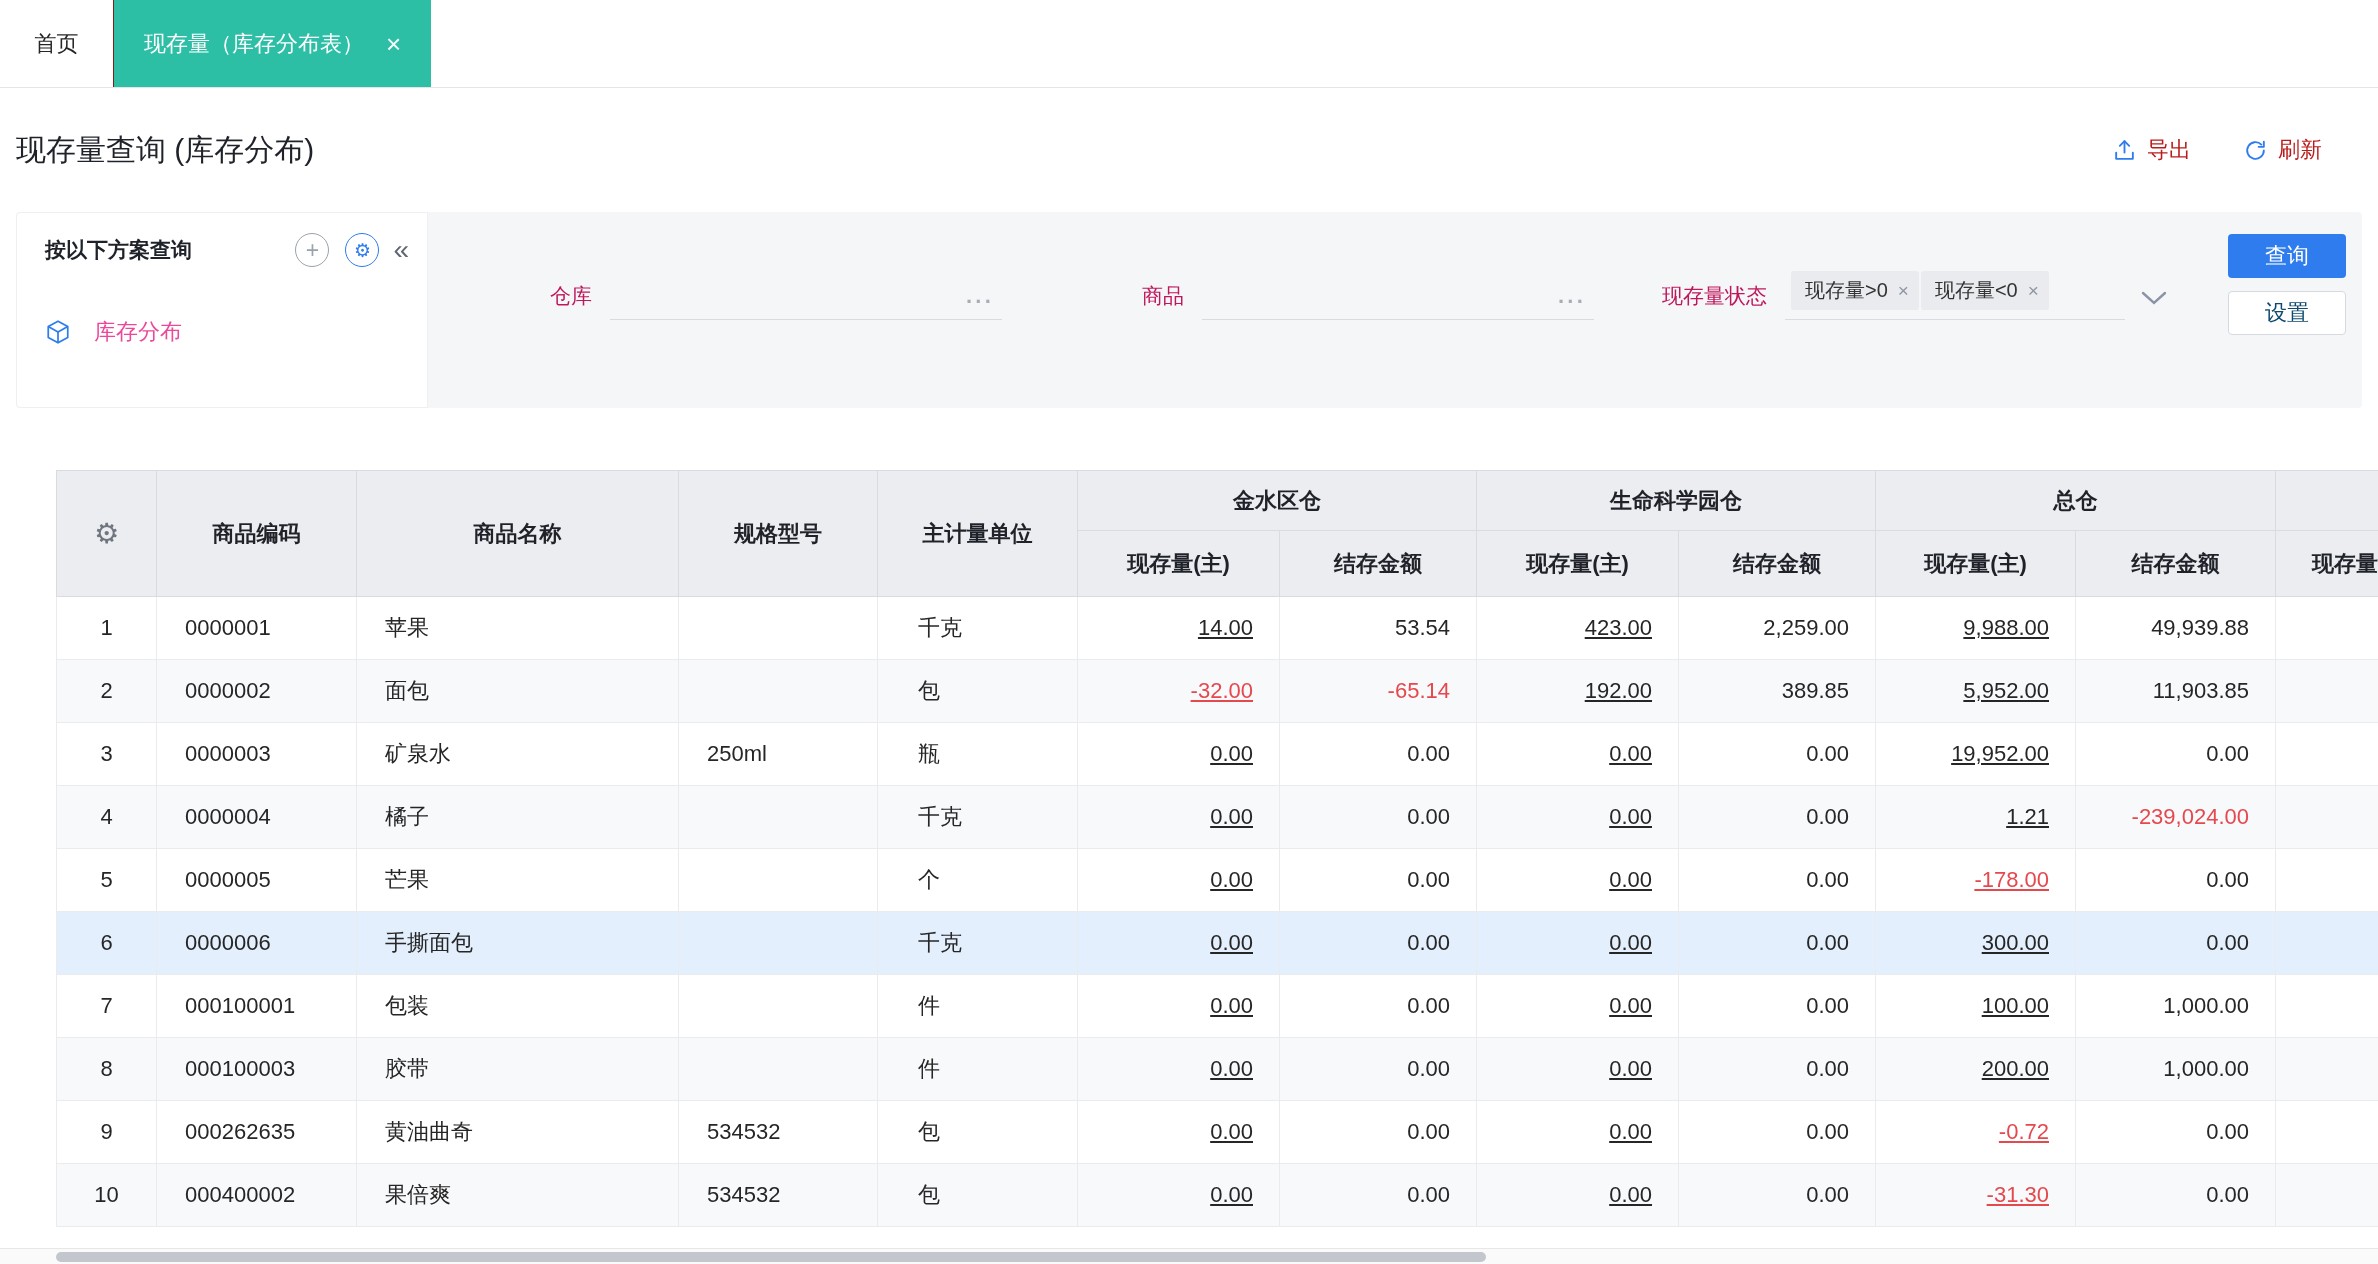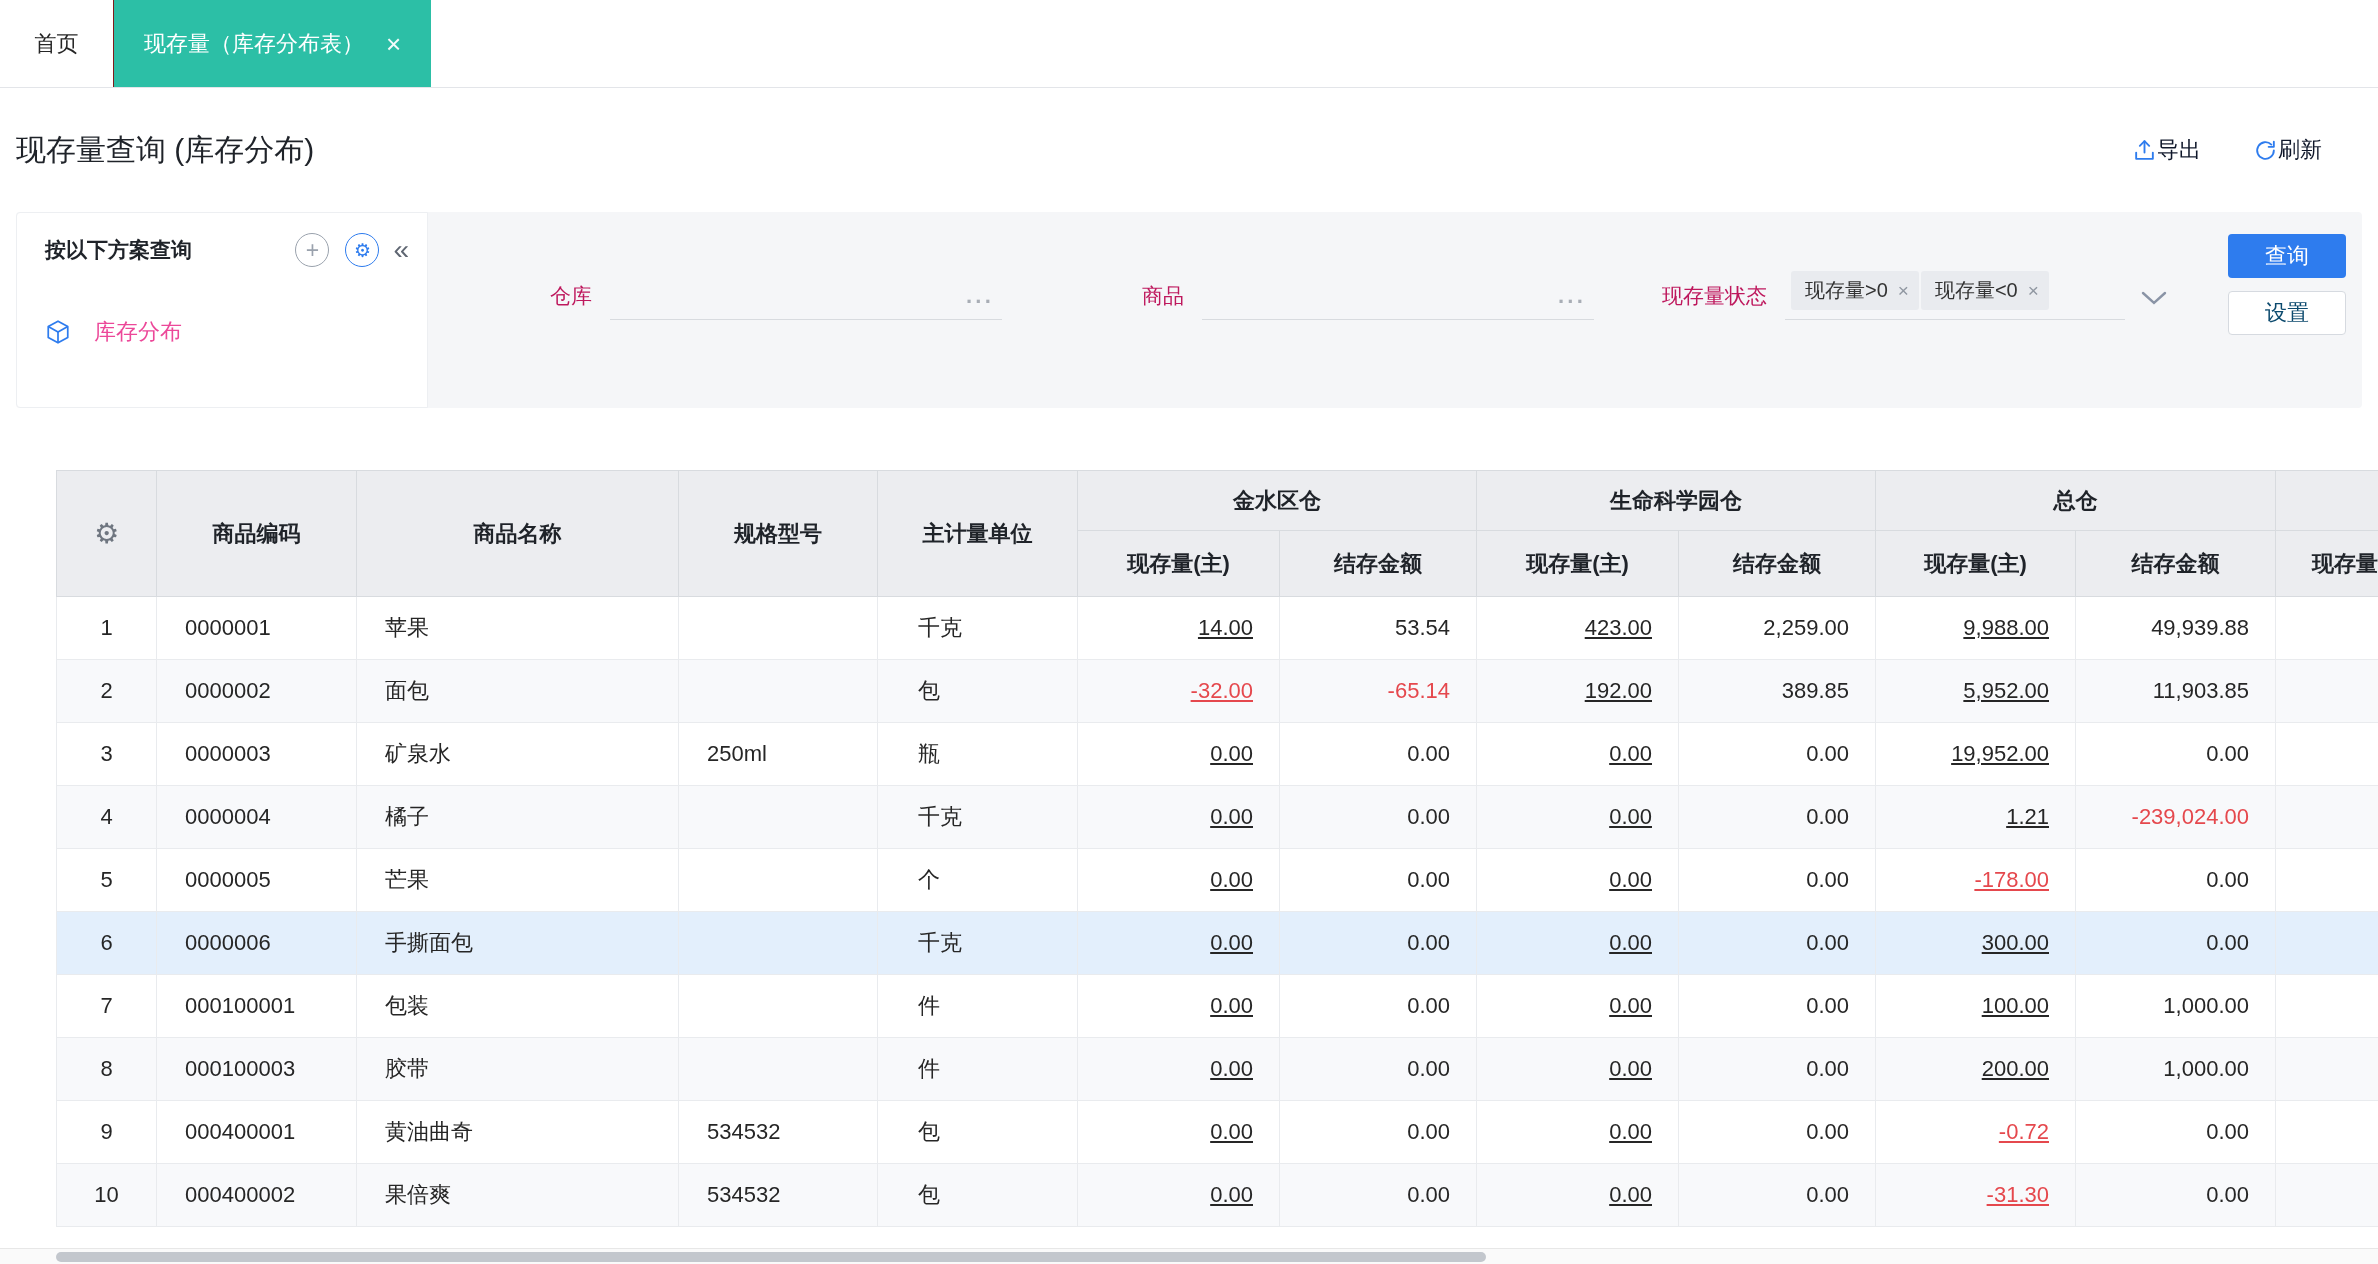--- a/index.html
+++ b/index.html
@@ -12,21 +12,21 @@
   
   .tabbar { height:88px; display:flex; align-items:stretch; background:#fff; border-bottom:1px solid #E3E5E9; }
   .tab-home { width:114px; display:flex; align-items:center; justify-content:center; font-size:22px; color:#262626; border-right:1px solid #7f1d1d; cursor:pointer; }
   .tab-active { background:#2CBFA6; color:#fff; display:flex; align-items:center; padding:0 30px; font-size:22px; cursor:pointer; }
   .tab-active .tab-label { margin-right:22px; }
   .tab-close { font-size:26px; line-height:1; opacity:.95; }
   
   .titlebar { height:124px; display:flex; align-items:center; justify-content:space-between; padding:0 56px 0 16px; background:#fff; }
   .page-title { font-size:30px; font-weight:500; color:#1F2329; margin:0; }
   .actions { display:flex; align-items:center; gap:52px; }
-  .action { display:flex; align-items:center; font-size:22px; color:#0f172a; cursor:pointer; }
+  .action { display:flex; align-items:center; gap:10px; font-size:22px; color:#b91c1c; cursor:pointer; }
   .action svg { display:block; }
   
   .filter-panel { position:relative; margin:0 16px; height:196px; background:#F5F6F8; border-radius:4px; display:flex; }
   .scheme { width:412px; background:#fff; border:1px solid #EDEFF2; border-radius:4px 0 0 4px; padding:20px 18px 0 28px; }
   .scheme-top { display:flex; align-items:center; }
   .scheme-title { font-size:21px; font-weight:700; color:#1F2329; flex:1; }
   .circle-icon { width:34px; height:34px; border-radius:50%; border:1.5px solid #9AA2AD; color:#9AA2AD; display:flex; align-items:center; justify-content:center; font-size:23px; line-height:1; margin-left:16px; cursor:pointer; }
   .circle-icon.blue { border-color:#2E7CEE; color:#2E7CEE; font-size:19px; }
   .collapse { font-size:28px; color:#5F6672; margin-left:14px; cursor:pointer; }
   .scheme-item { margin-top:50px; display:flex; align-items:center; gap:23px; color:#ec4899; font-size:22px; cursor:pointer; }
@@ -305,21 +305,21 @@
           <td class="c-num qty-link">0.00</td>
           <td class="c-num">0.00</td>
           <td class="c-num qty-link">0.00</td>
           <td class="c-num">0.00</td>
           <td class="c-num qty-link">200.00</td>
           <td class="c-num">1,000.00</td>
           <td class="c-partial"></td>
         </tr>
         <tr class="">
           <td class="c-no">9</td>
-          <td class="c-code">000400001</td>
+          <td class="c-code">000262635</td>
           <td class="c-name">黄油曲奇</td>
           <td class="c-spec">534532</td>
           <td class="c-unit">包</td>
           <td class="c-num qty-link">0.00</td>
           <td class="c-num">0.00</td>
           <td class="c-num qty-link">0.00</td>
           <td class="c-num">0.00</td>
           <td class="c-num qty-link neg">-0.72</td>
           <td class="c-num">0.00</td>
           <td class="c-partial"></td>

